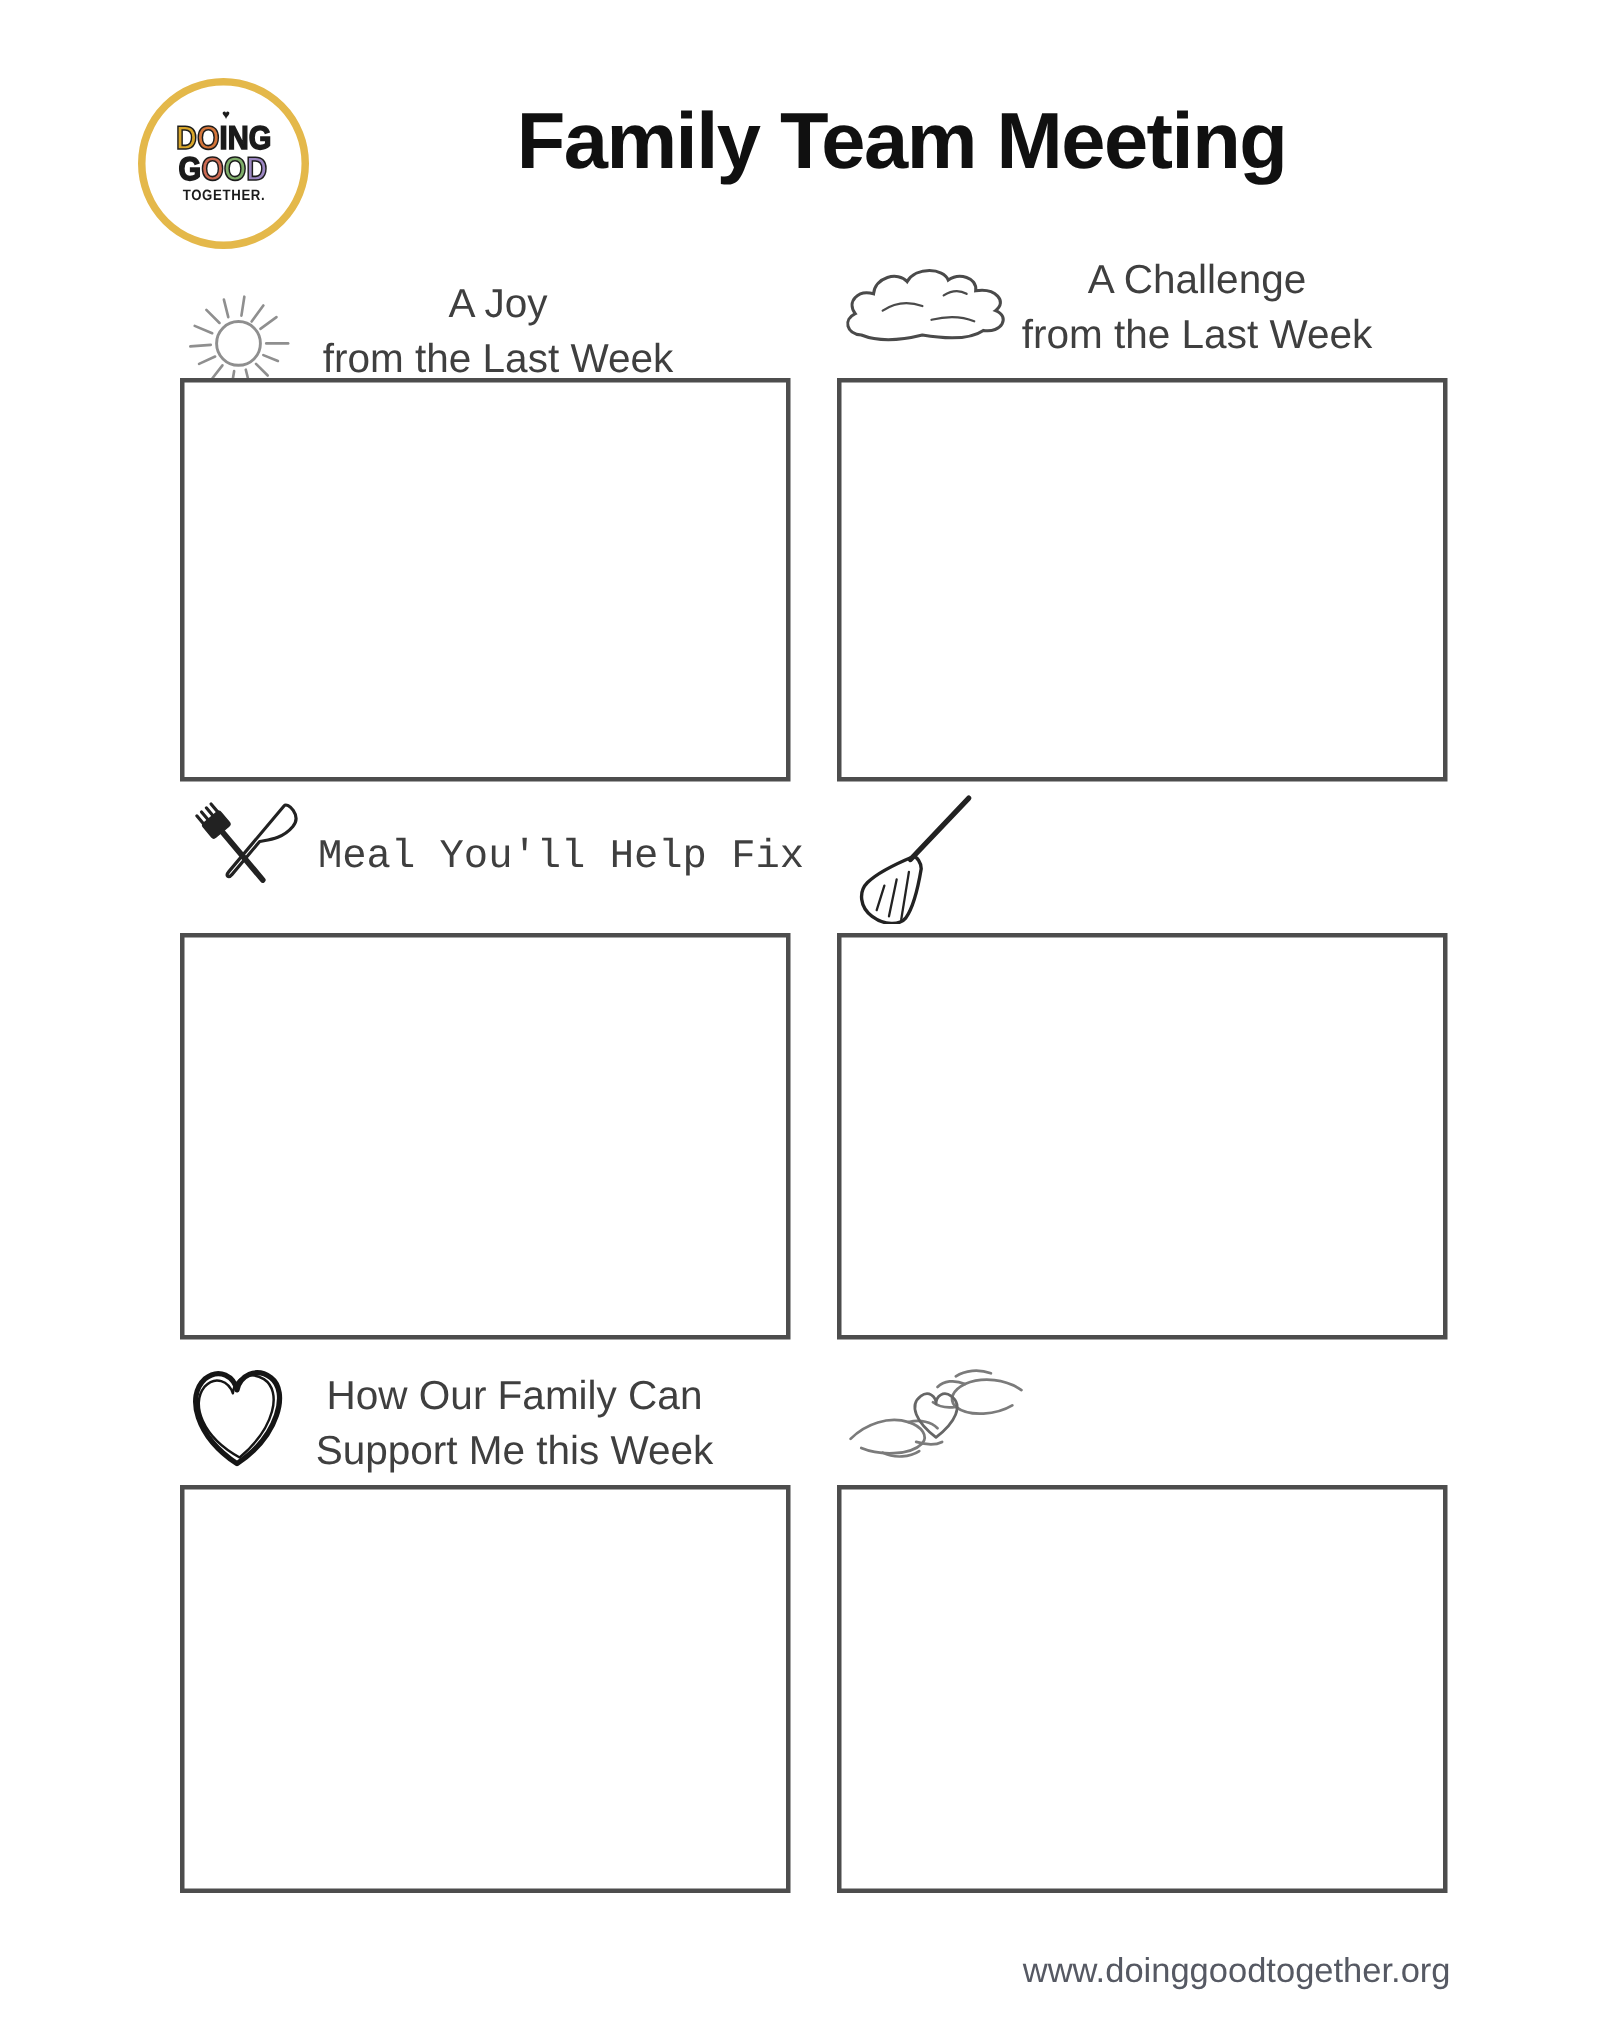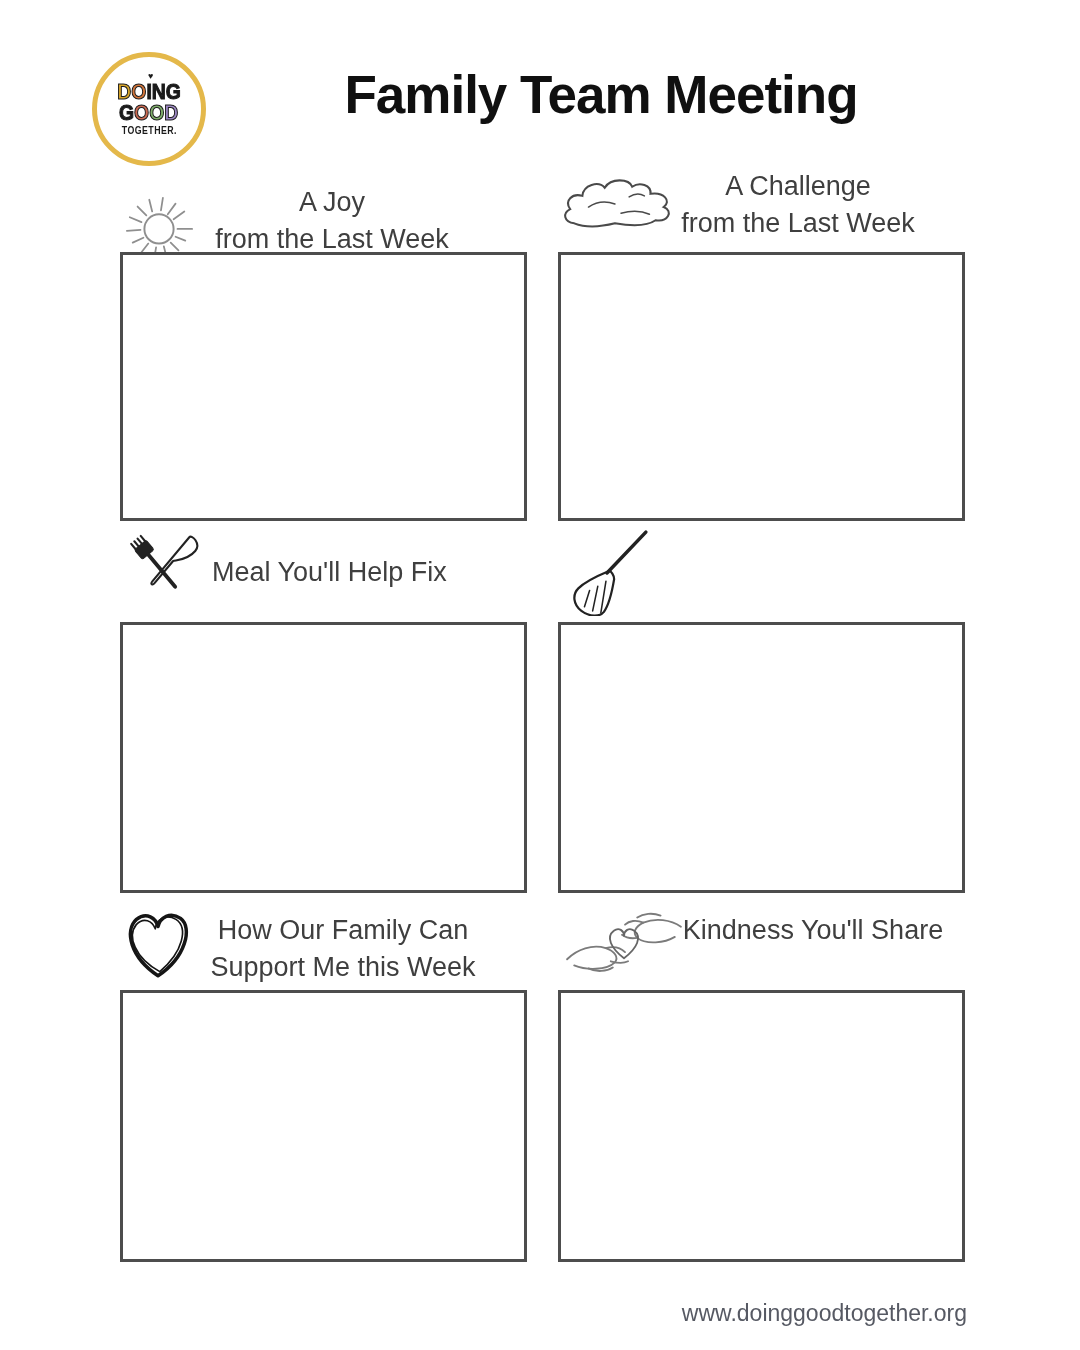--- a/index.html
+++ b/index.html
@@ -100,21 +100,21 @@
   </span>
   <div class="label" style="left:73px;top:0;">
     <div>A Challenge</div>
     <div>from the Last Week</div>
   </div>
 </div>
 
 <div class="box" style="left:120px;top:252px;height:269px;"></div>
 <div class="box" style="left:558px;top:252px;height:269px;"></div>
 
-<div class="header" style="left:118px;top:528px;">
+<div class="header" style="left:118px;top:528px;font-family:Liberation Mono, monospace;">
   <span class="icon" style="left:8px;top:6px;">
     <svg width="82" height="82" viewBox="0 0 86 86" fill="none" stroke-linecap="round">
       <g transform="rotate(-40 22 20)" stroke="#222">
         <line x1="15.5" y1="2" x2="15.5" y2="12" stroke-width="2.2"></line>
         <line x1="19.8" y1="2" x2="19.8" y2="12" stroke-width="2.2"></line>
         <line x1="24.2" y1="2" x2="24.2" y2="12" stroke-width="2.2"></line>
         <line x1="28.5" y1="2" x2="28.5" y2="12" stroke-width="2.2"></line>
         <rect x="14" y="9" width="16" height="13" rx="2" fill="#222"></rect>
         <line x1="22" y1="22" x2="22" y2="66" stroke-width="4"></line>
       </g>
@@ -167,20 +167,19 @@
 
       <path d="M115,16 C105,9 90,7 78,12 C70,16 67,22 72,27 C81,34 99,32 109,26"></path>
       <path d="M78,12 C71,9 64,10 60,14"></path>
       <path d="M72,27 C66,28 61,27 57,24"></path>
       <path d="M95,5 C87,2 78,3 72,7"></path>
 
       <path d="M59,47 c-13,-10 -18,-21 -10,-27 c5,-4 10,0 10,5 c0,-5 5,-9 10,-5 c8,6 3,17 -10,27 z" stroke="#666"></path>
     </svg>
   </span>
   <div class="label" style="left:103px;top:14px;">
-    <div>Kindness You'll Share</div>
   </div>
 </div>
 
 <div class="box" style="left:120px;top:990px;height:272px;"></div>
 <div class="box" style="left:558px;top:990px;height:272px;"></div>
 
 <div class="footer">www.doinggoodtogether.org</div>
 
 </body></html>

